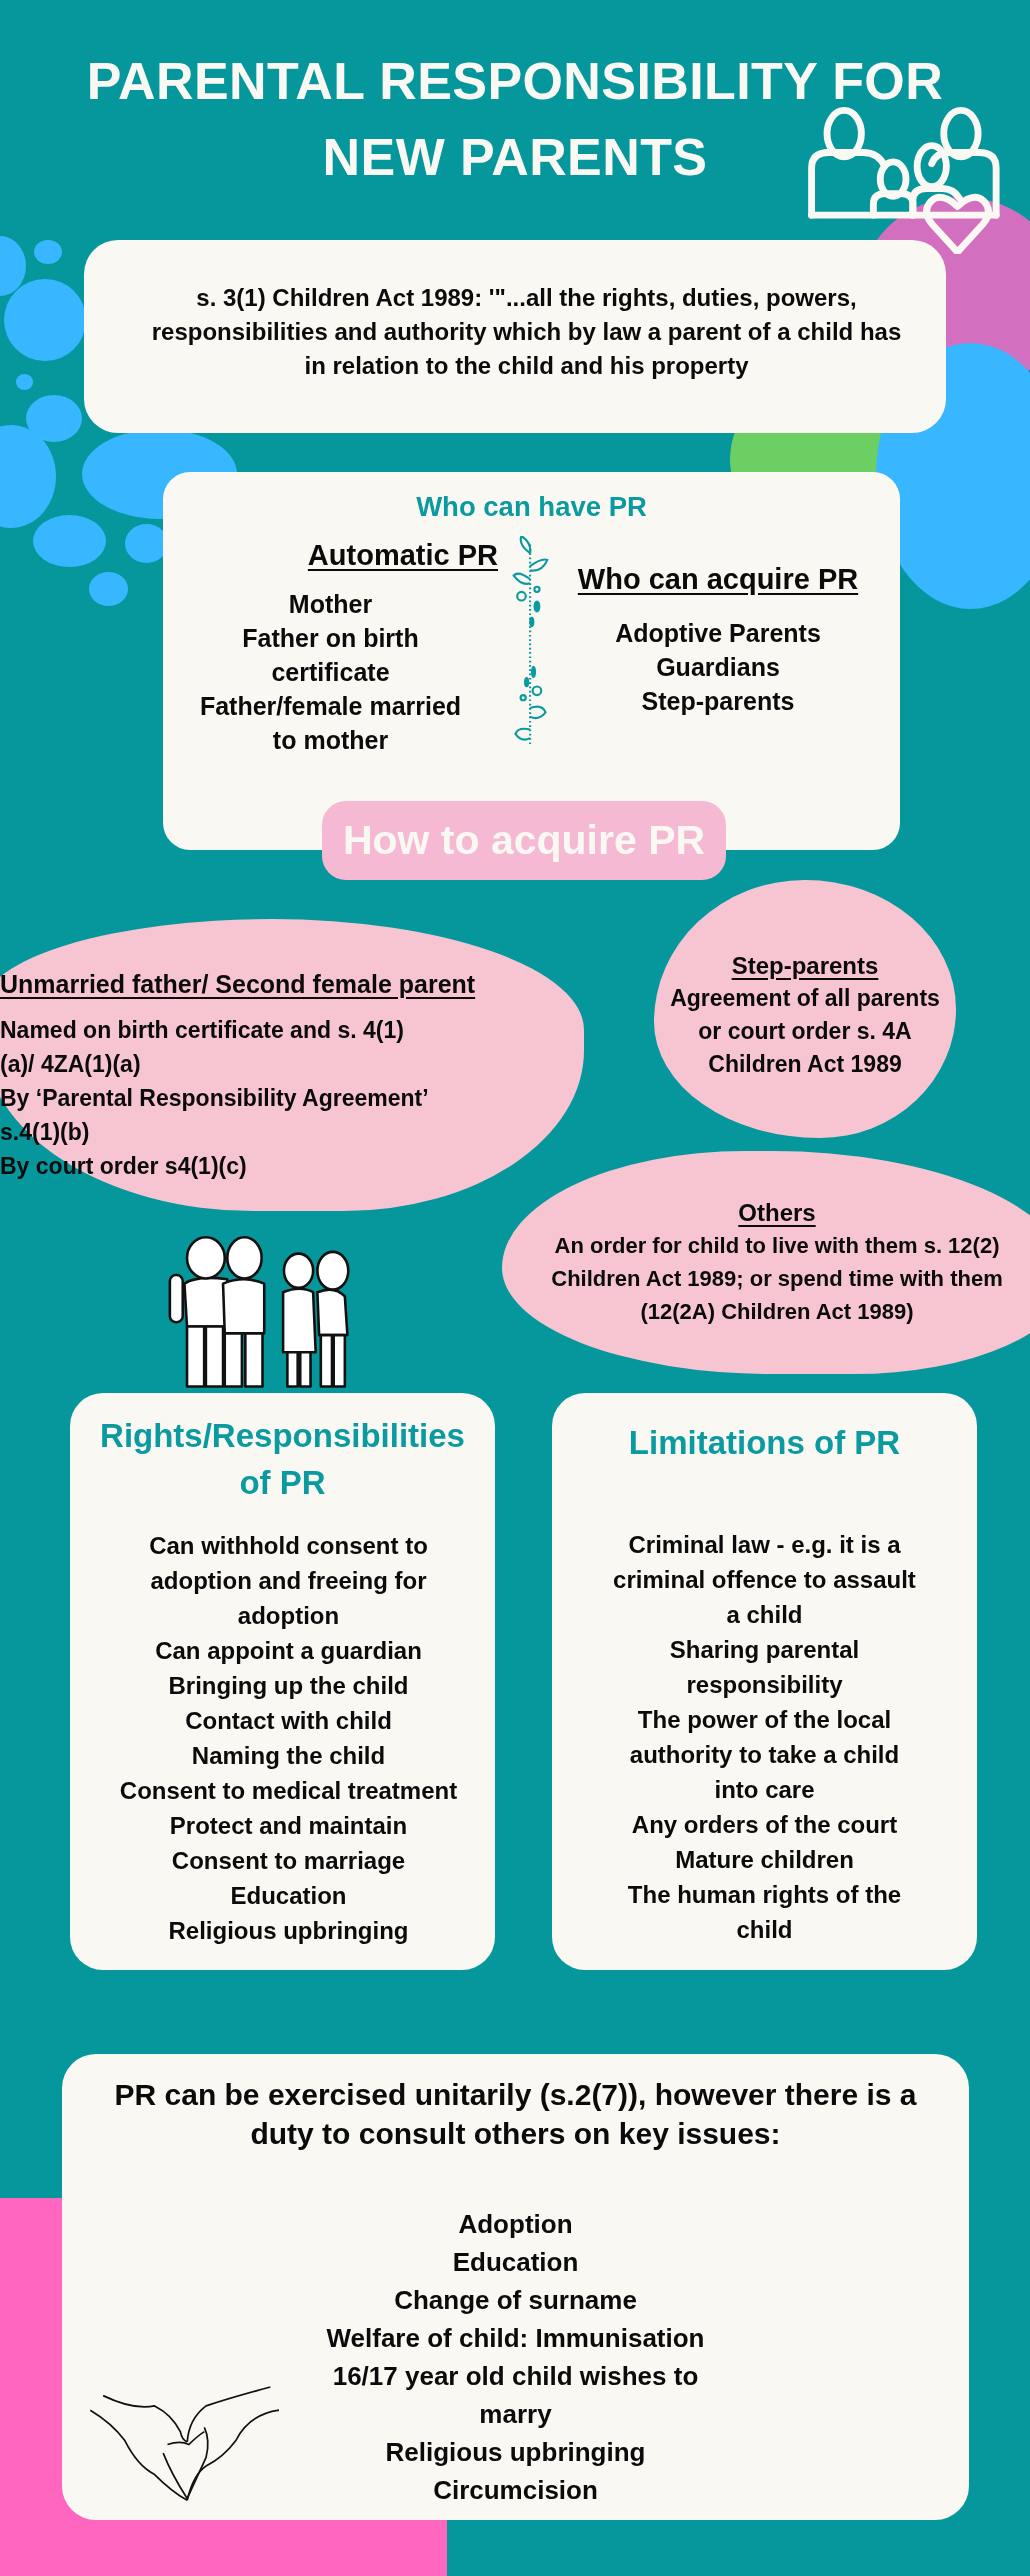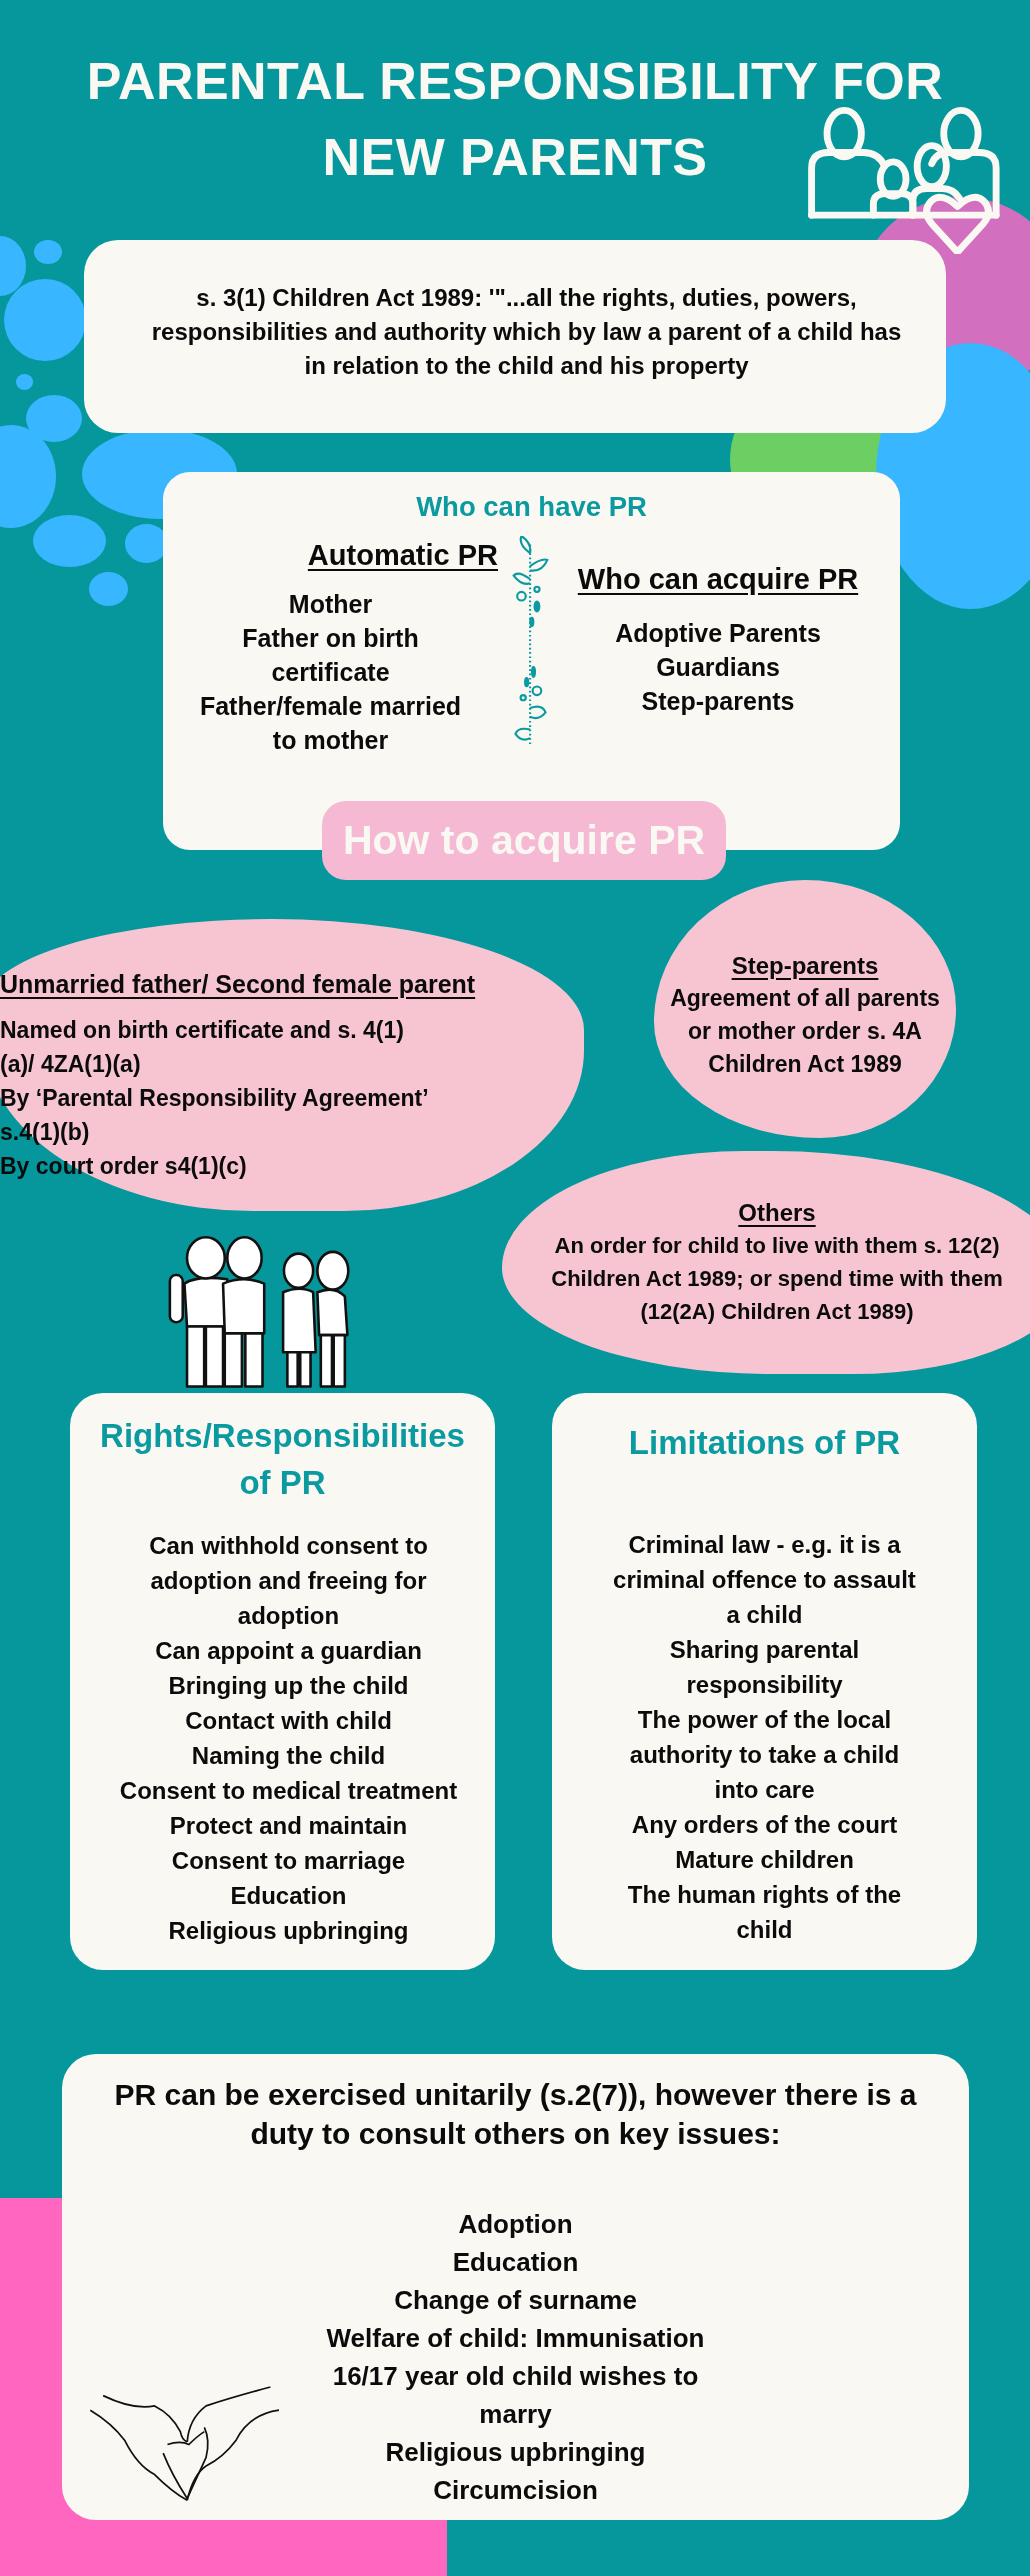--- a/index.html
+++ b/index.html
@@ -132,21 +132,21 @@
       <span class="line">By court order s4(1)(c)</span>
     </div>
   </div>
 </section>
 
 <section class="abs pink" style="left:654px;top:880px;width:302px;height:258px;border-radius:50% 50% 45% 55% / 55% 50% 50% 45%;">
   <div class="abs" style="left:0;top:69px;width:302px;text-align:center;">
     <div class="under" style="font-size:24px;line-height:33px;">Step-parents</div>
     <div style="font-size:23px;line-height:33px;">
       <span class="line">Agreement of all parents</span>
-      <span class="line">or mother order s. 4A</span>
+      <span class="line">or court order s. 4A</span>
       <span class="line">Children Act 1989</span>
     </div>
   </div>
 </section>
 
 <section class="abs pink" style="left:502px;top:1151px;width:567px;height:223px;border-radius:45% 55% 40% 50% / 55% 60% 45% 50%;">
   <div class="abs" style="left:0;top:45px;width:550px;text-align:center;">
     <div class="under" style="font-size:24px;line-height:33px;">Others</div>
     <div style="font-size:22px;line-height:33px;white-space:nowrap;">
       <span class="line">An order for child to live with them s. 12(2)</span>

